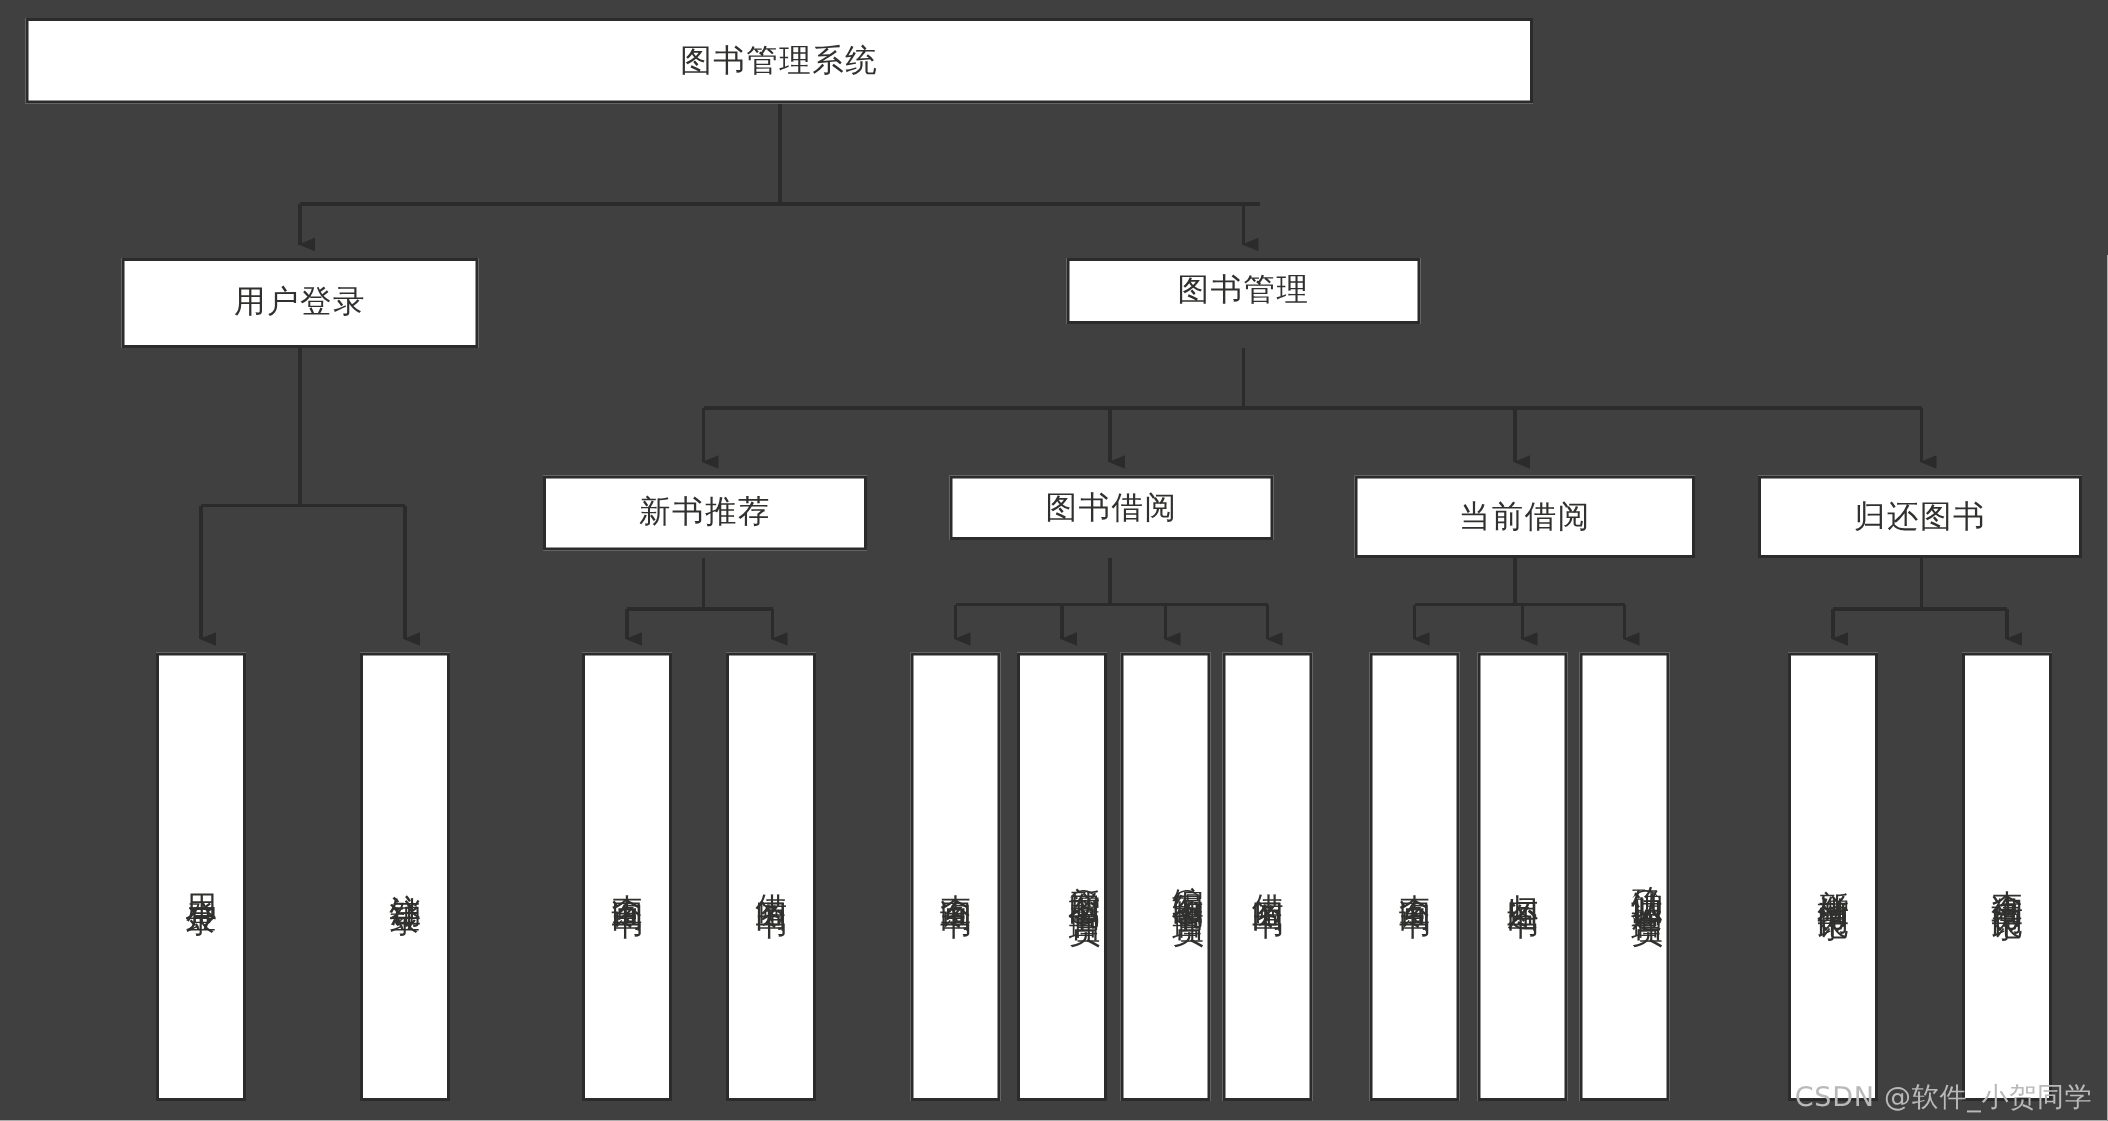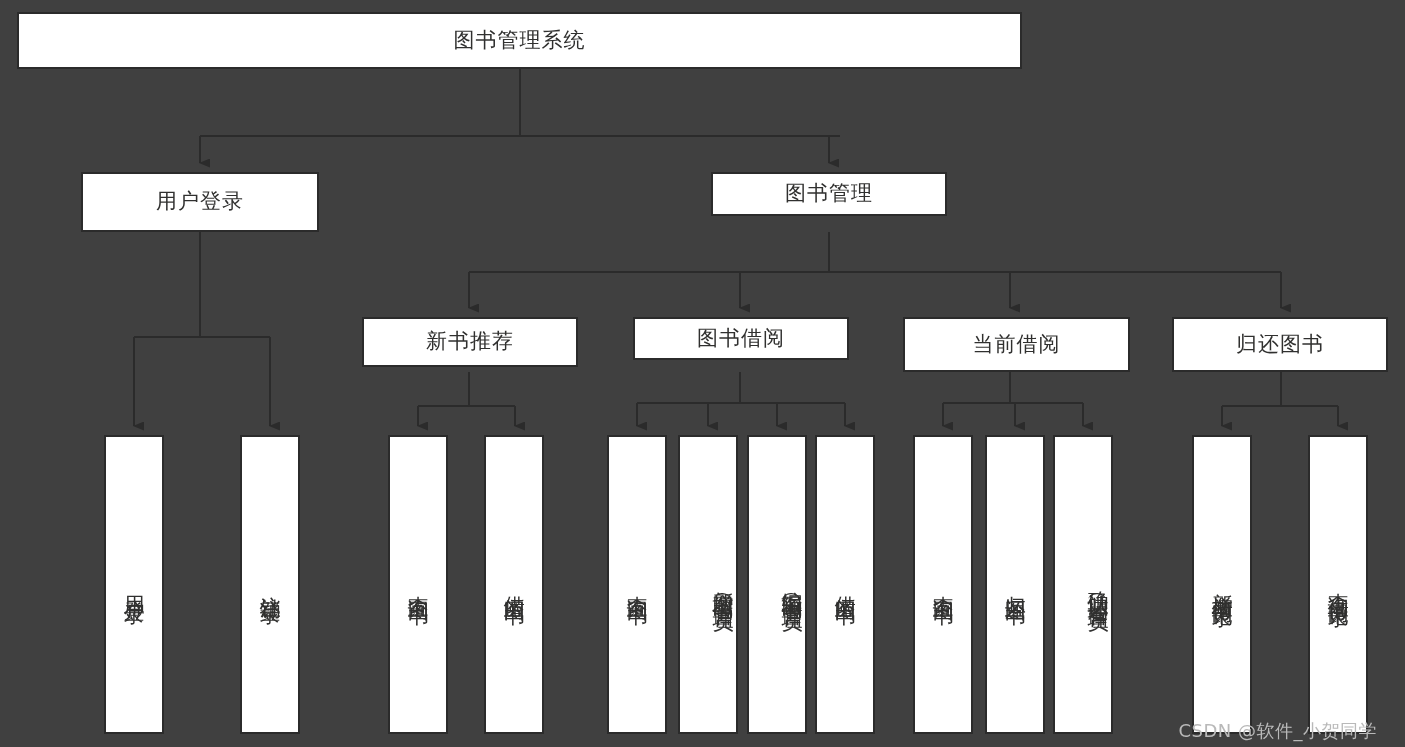--- a/index.html
+++ b/index.html
@@ -48,21 +48,21 @@
     justify-content: center;
     padding-top: 6px;
     overflow: hidden;
   }
   .node-v.v-center {
     align-items: center;
     padding-top: 0;
   }
   .watermark {
     position: absolute;
-    right: 28px;
+    right: 10px;
     bottom: 4px;
     font-size: 18px;
     color: #b9b9b9;
     white-space: nowrap;
     letter-spacing: 0.5px;
   }
 </style>
 </head>
 <body>
 

